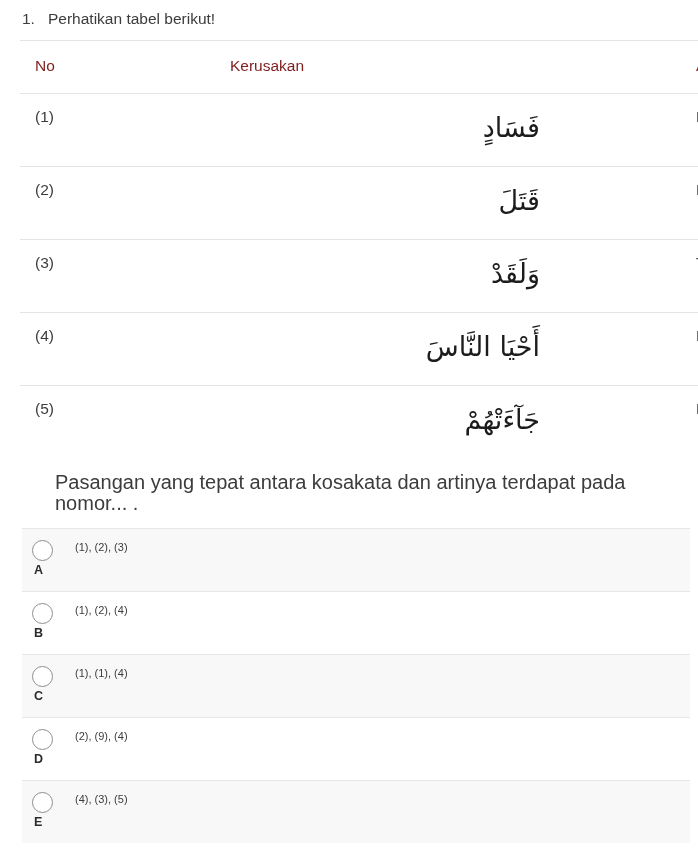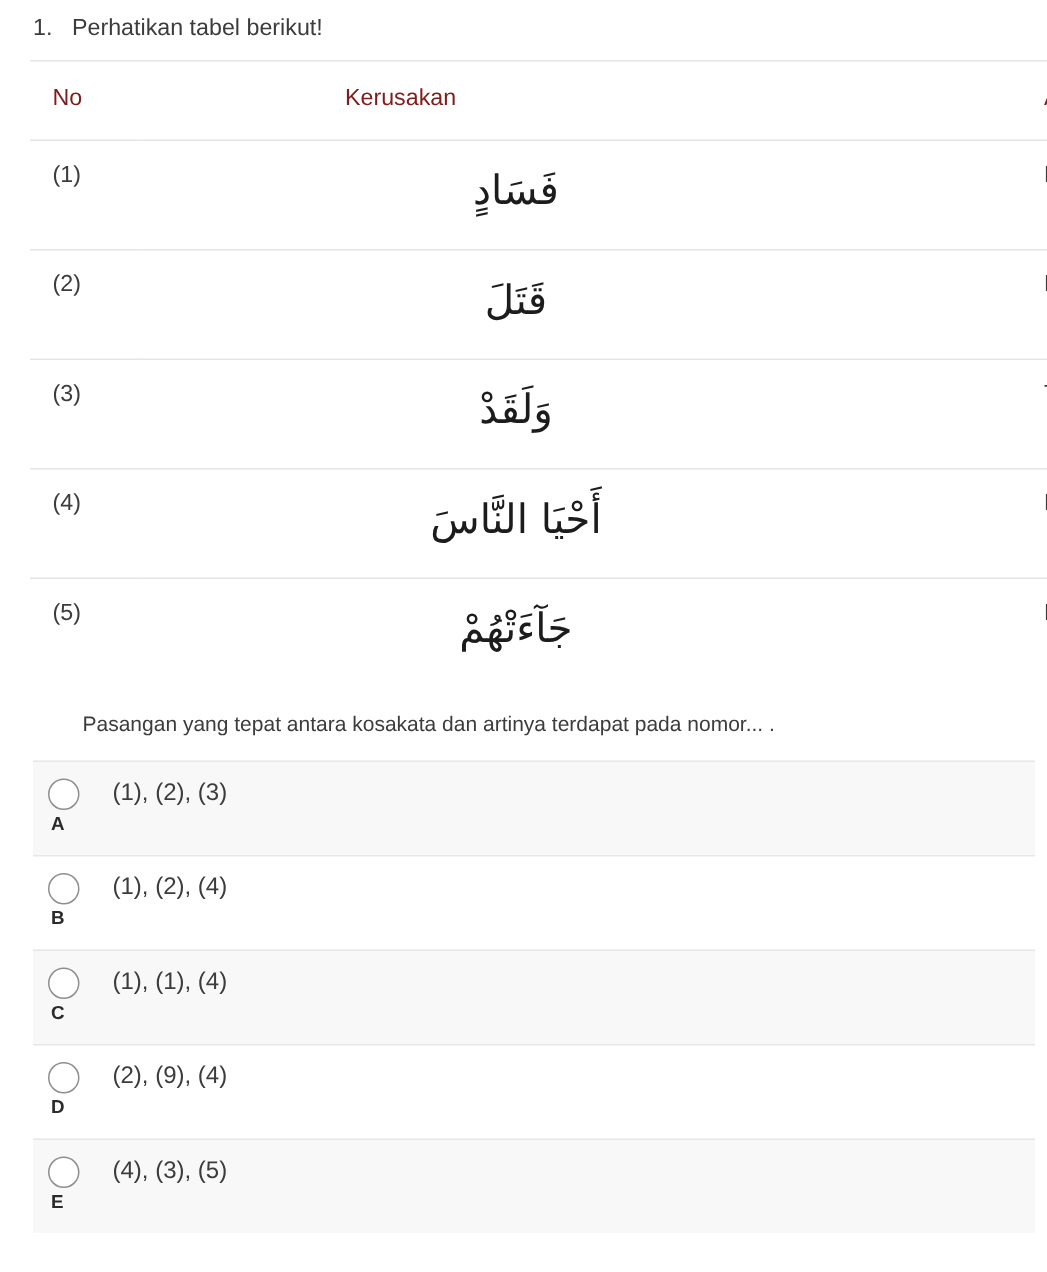--- a/index.html
+++ b/index.html
@@ -47,21 +47,21 @@
     padding: 16px 0 18px 0;
     vertical-align: top;
   }
   .vocab-table td {
     font-size: 15.5px;
     color: #3c3c3c;
     vertical-align: top;
     padding: 12px 0 16px 0;
   }
   .col-no    { width: 58px; padding-left: 15px !important; }
-  .col-kosa  { width: 310px; text-align: center; }
+  .col-kosa  { width: 310px; }
   .col-arti  { width: 275px; }
 
   th.col-no   { padding-left: 15px !important; }
   th.col-kosa { padding-left: 137px !important; }
   th.col-arti { padding-left: 156px !important; }
 
   td.col-no   { padding-left: 15px !important; padding-top: 14px !important; }
   td.col-kosa { padding-left: 55px !important; }
   td.col-arti { padding-left: 156px !important; padding-top: 14px !important; }
 
@@ -73,21 +73,21 @@
     unicode-bidi: bidi-override;
     color: #1c1c1c;
     display: block;
     white-space: nowrap;
   }
 
   
   .prompt-line {
     margin: 14px 0 0 0;
     padding: 0 20px 0 55px;
-    font-size: 14px;
+    font-size: 20px;
     line-height: 21px;
     color: #3c3c3c;
   }
 
   
   .options {
     margin: 14px 0 0 0;
     padding: 0;
     list-style: none;
   }
@@ -116,21 +116,21 @@
     top: 34px;
     font-size: 12.5px;
     font-weight: bold;
     color: #2b2b2b;
     letter-spacing: .2px;
   }
   .option-label {
     position: absolute;
     left: 53px;
     top: 12px;
-    font-size: 16px;
+    font-size: 11px;
     color: #3c3c3c;
   }
 </style>
 </head>
 <body>
 
 <div class="question-stem">
   <span class="question-number">1.</span>
   <span class="question-text">Perhatikan tabel berikut!</span>
 </div>

